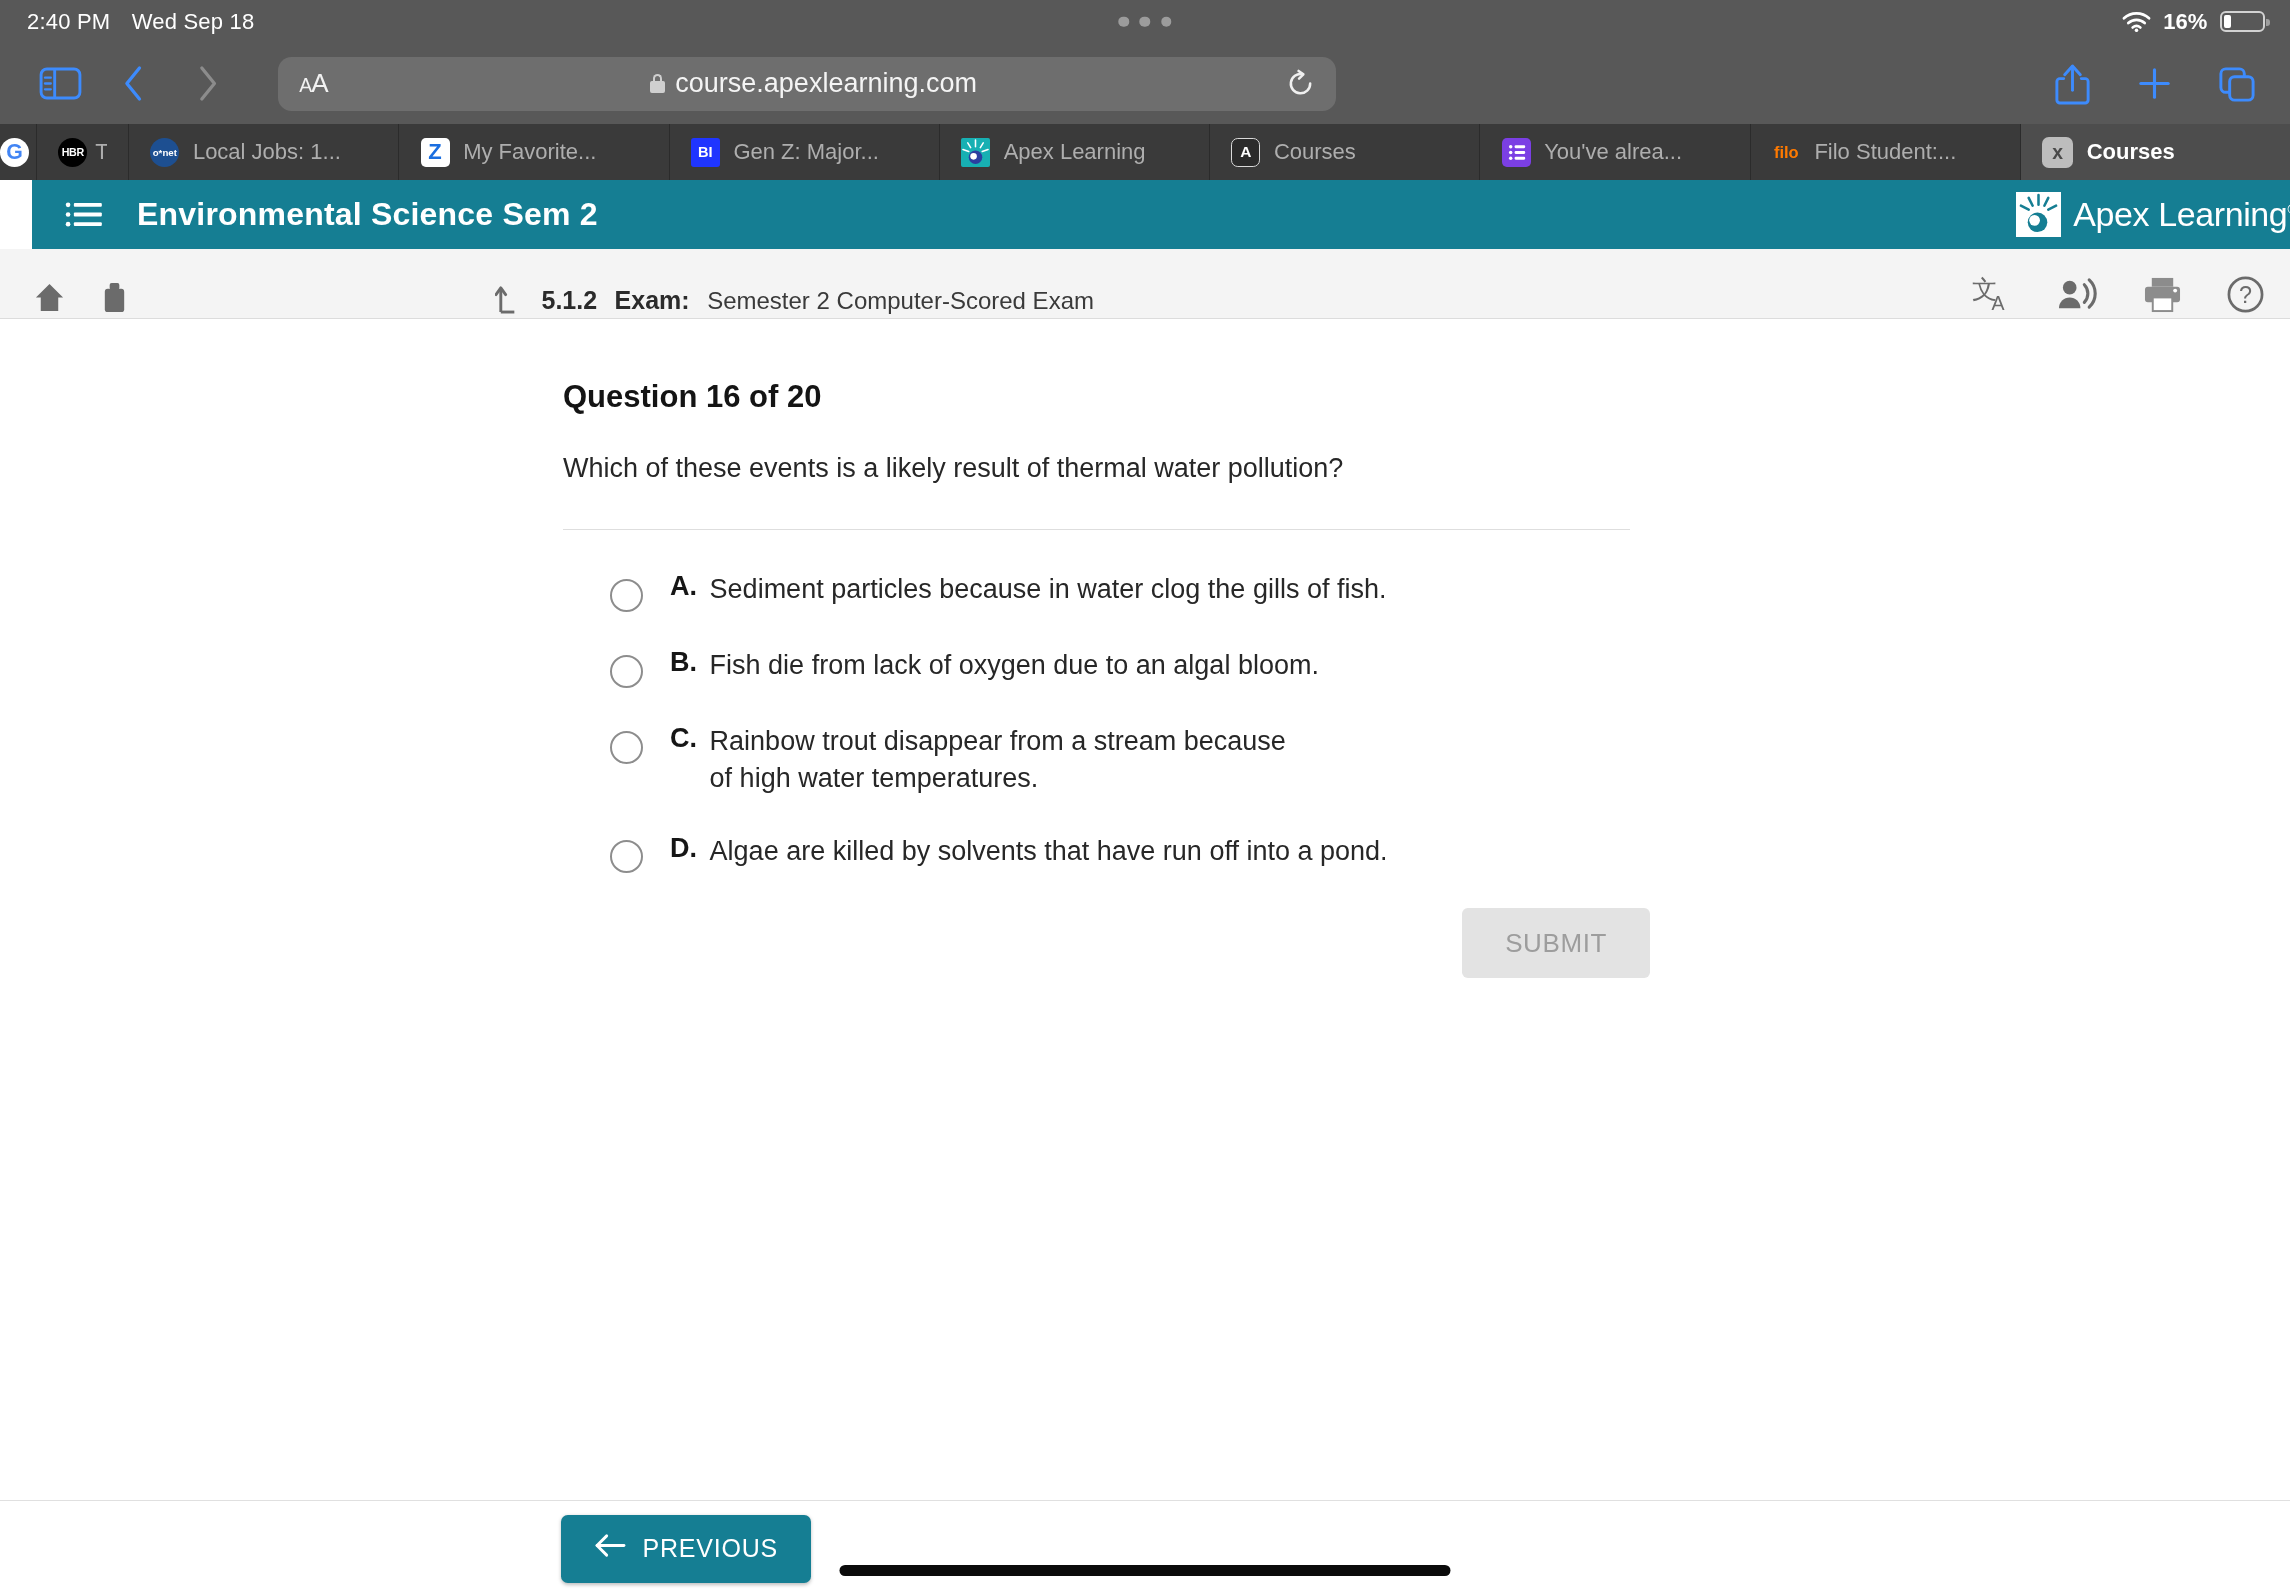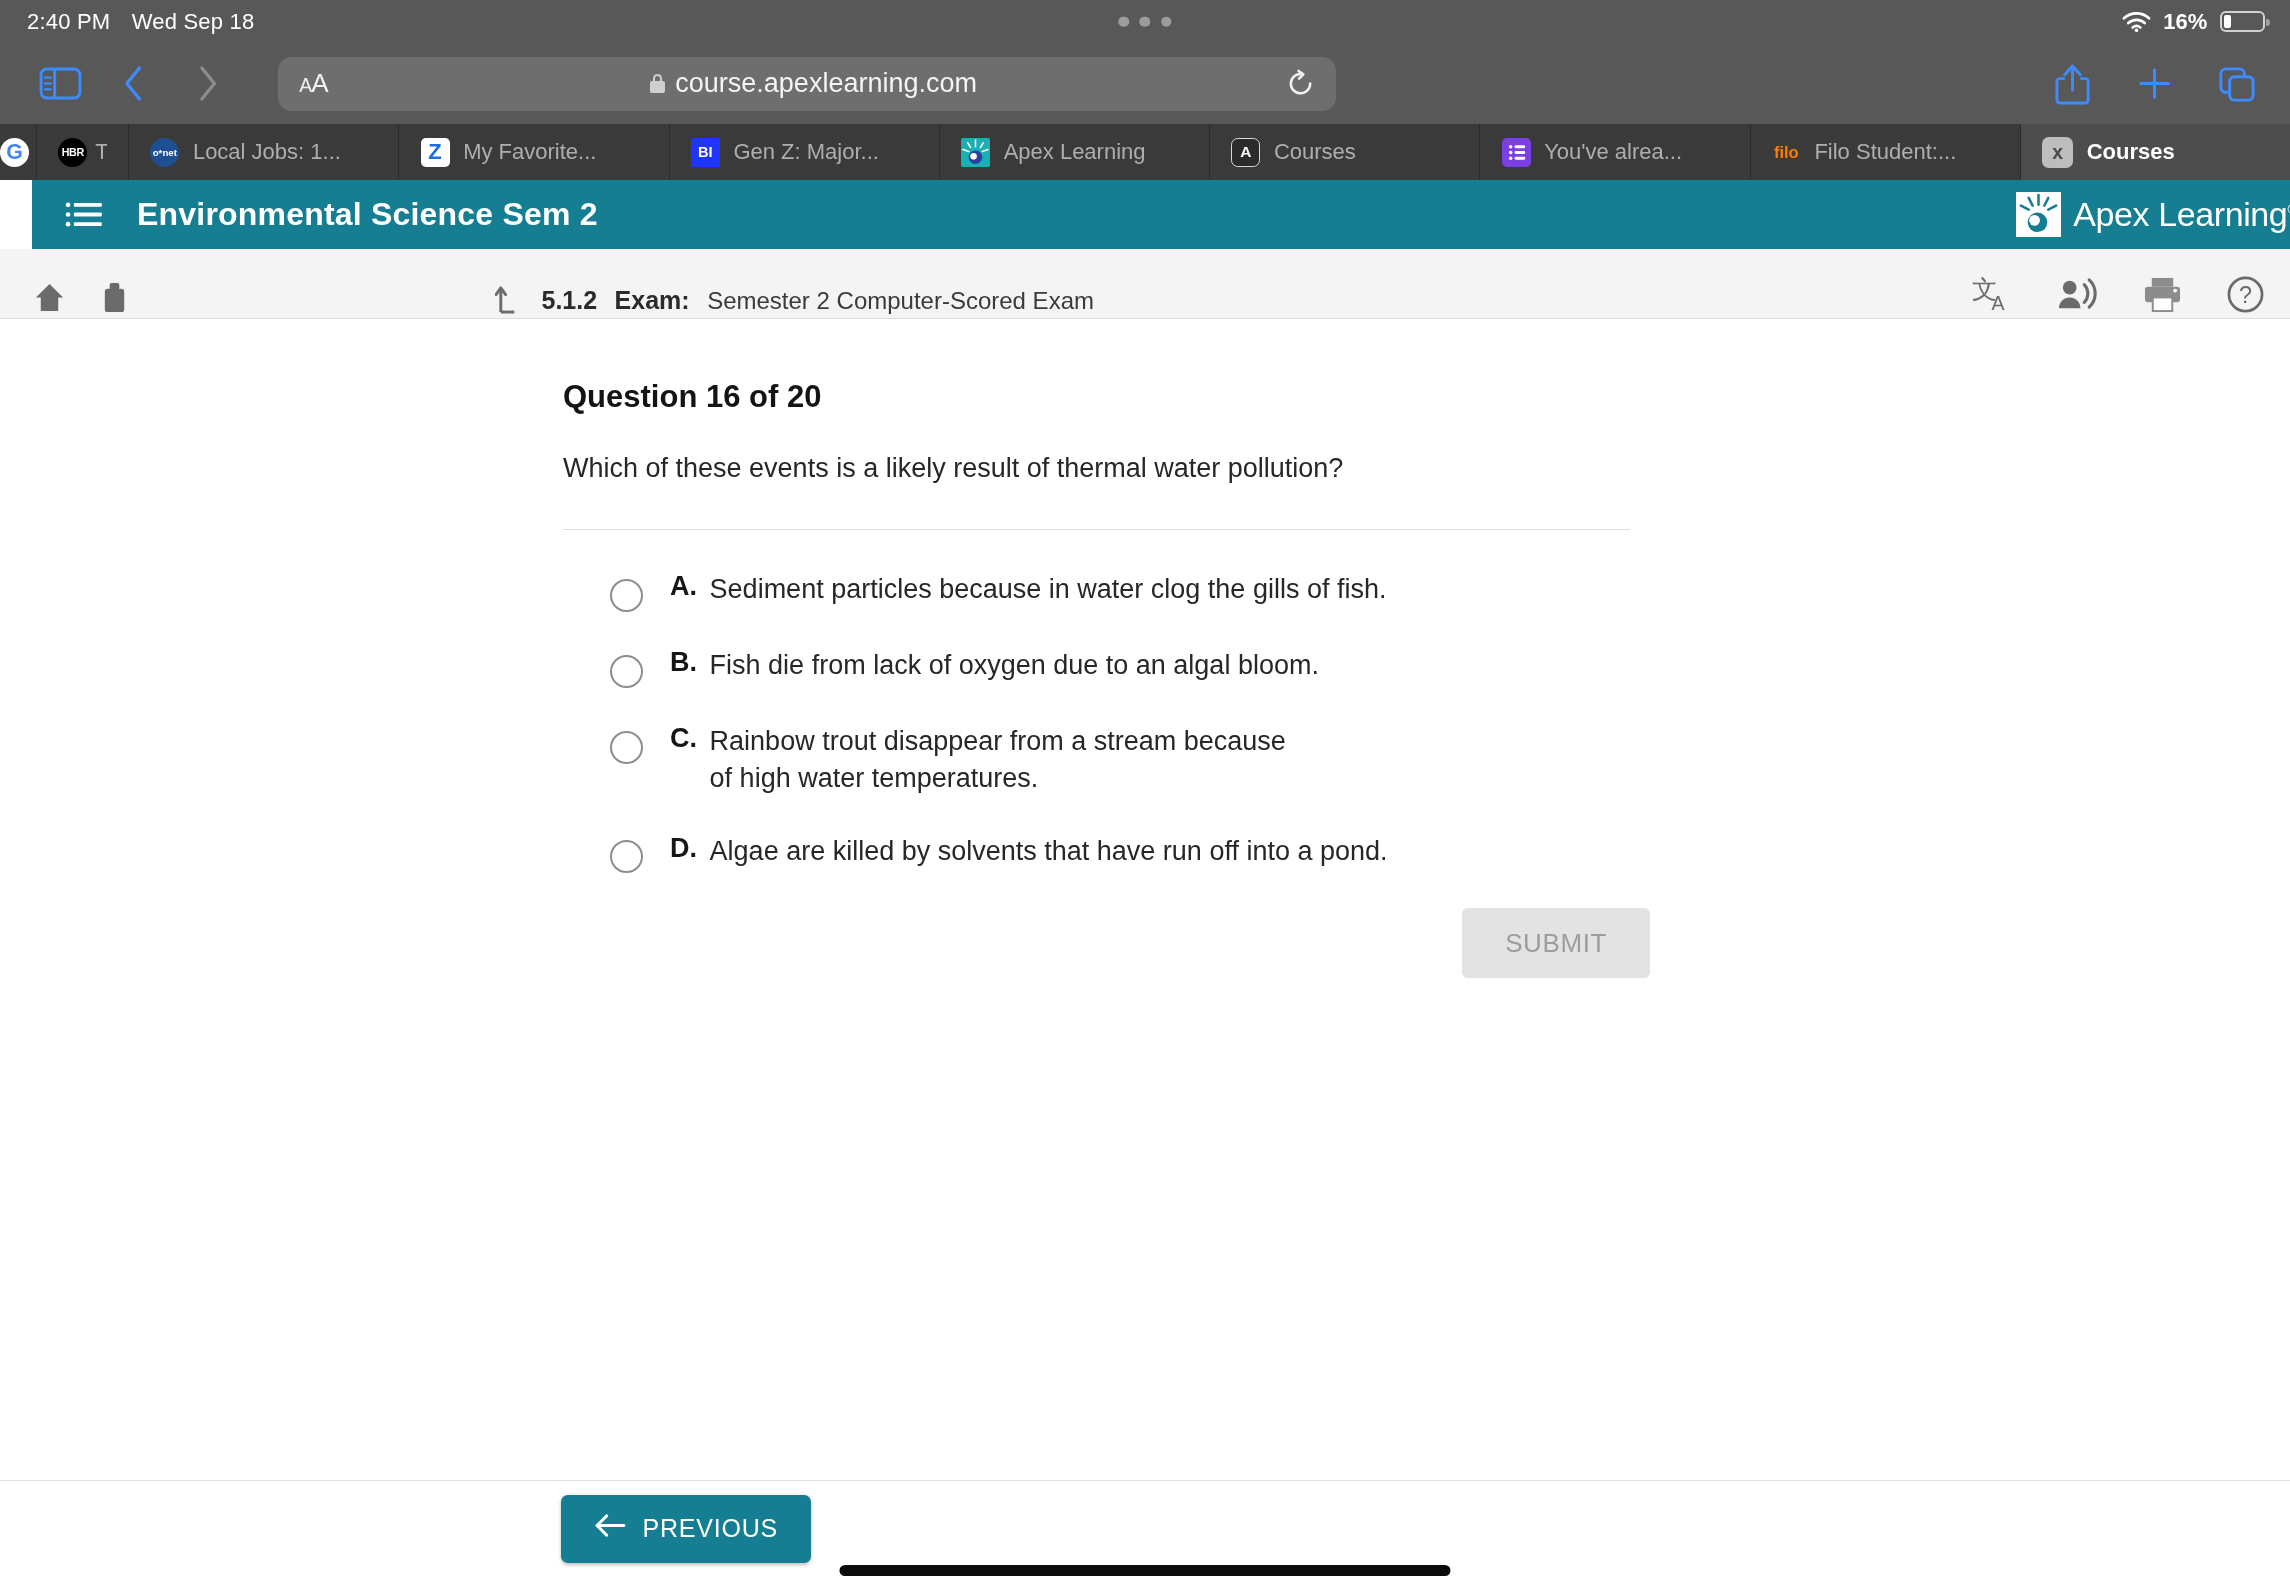--- a/index.html
+++ b/index.html
@@ -247,21 +247,21 @@
     background: #e3e3e3; color: #9d9d9d;
     border: none; border-radius: 5.8px;
     font-size: 26px; letter-spacing: 0.6px;
     padding: 19.4px 43px;
     font-family: "Liberation Sans", sans-serif;
   }
 
   
   .bottom-bar {
     position: absolute; left: 0; bottom: 0;
-    width: 100%; height: 111px;
+    width: 100%; height: 91px;
     background: #ffffff;
     border-top: 1px solid #e0e0e0;
     display: flex; align-items: flex-start;
     padding-top: 13.6px;
   }
   .prev-btn {
     margin-left: 561px;
     background: #157e93; color: #ffffff;
     border: none; border-radius: 6.8px;
     height: 68px; padding: 0 33px;

